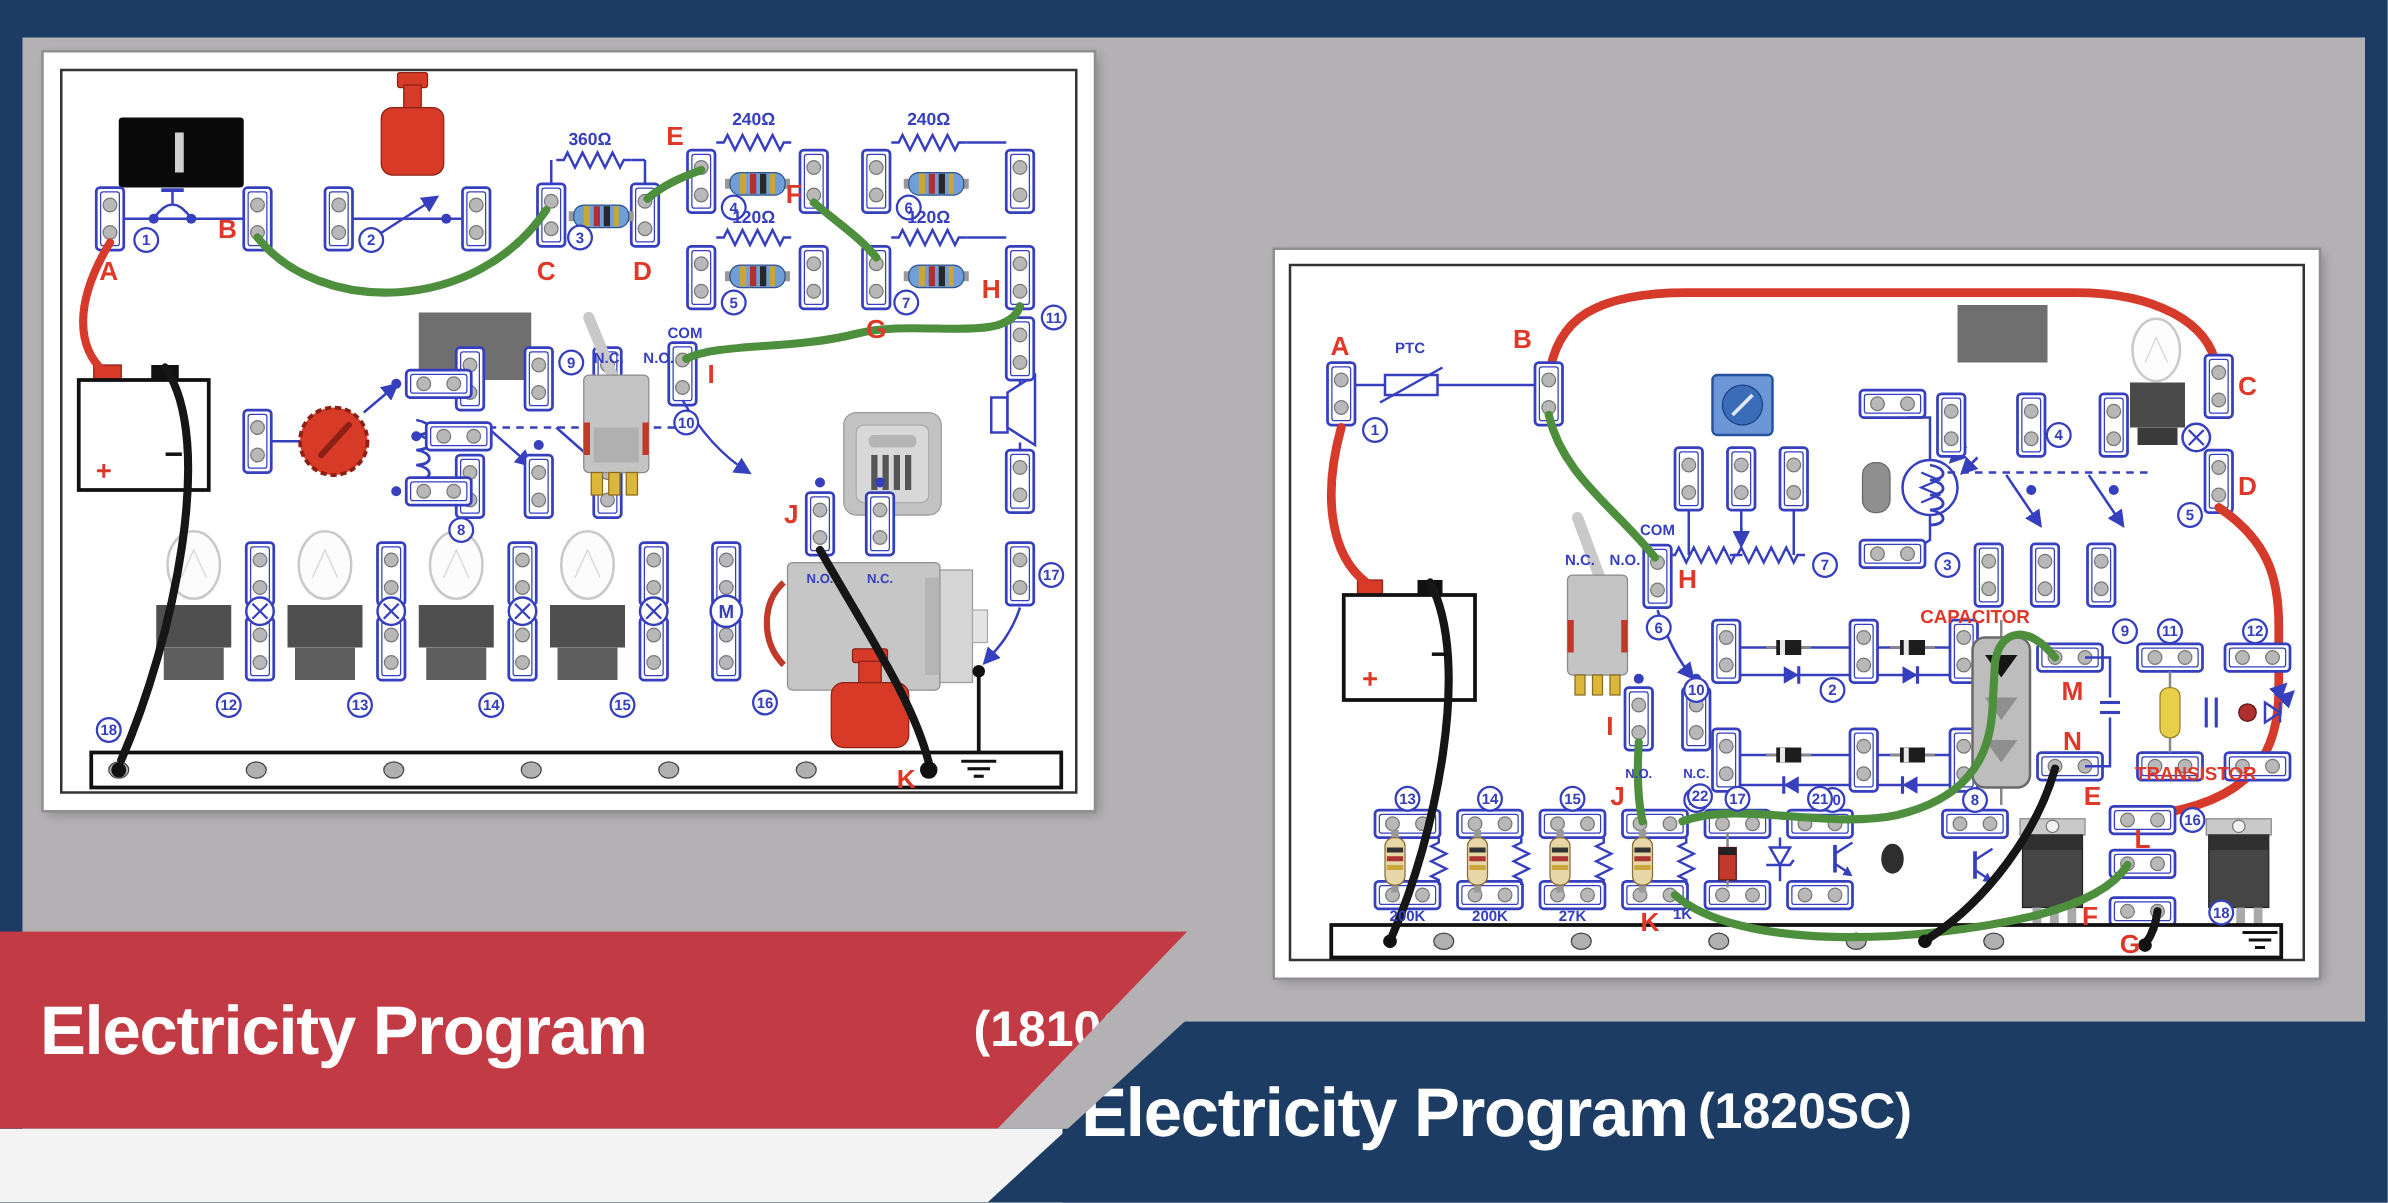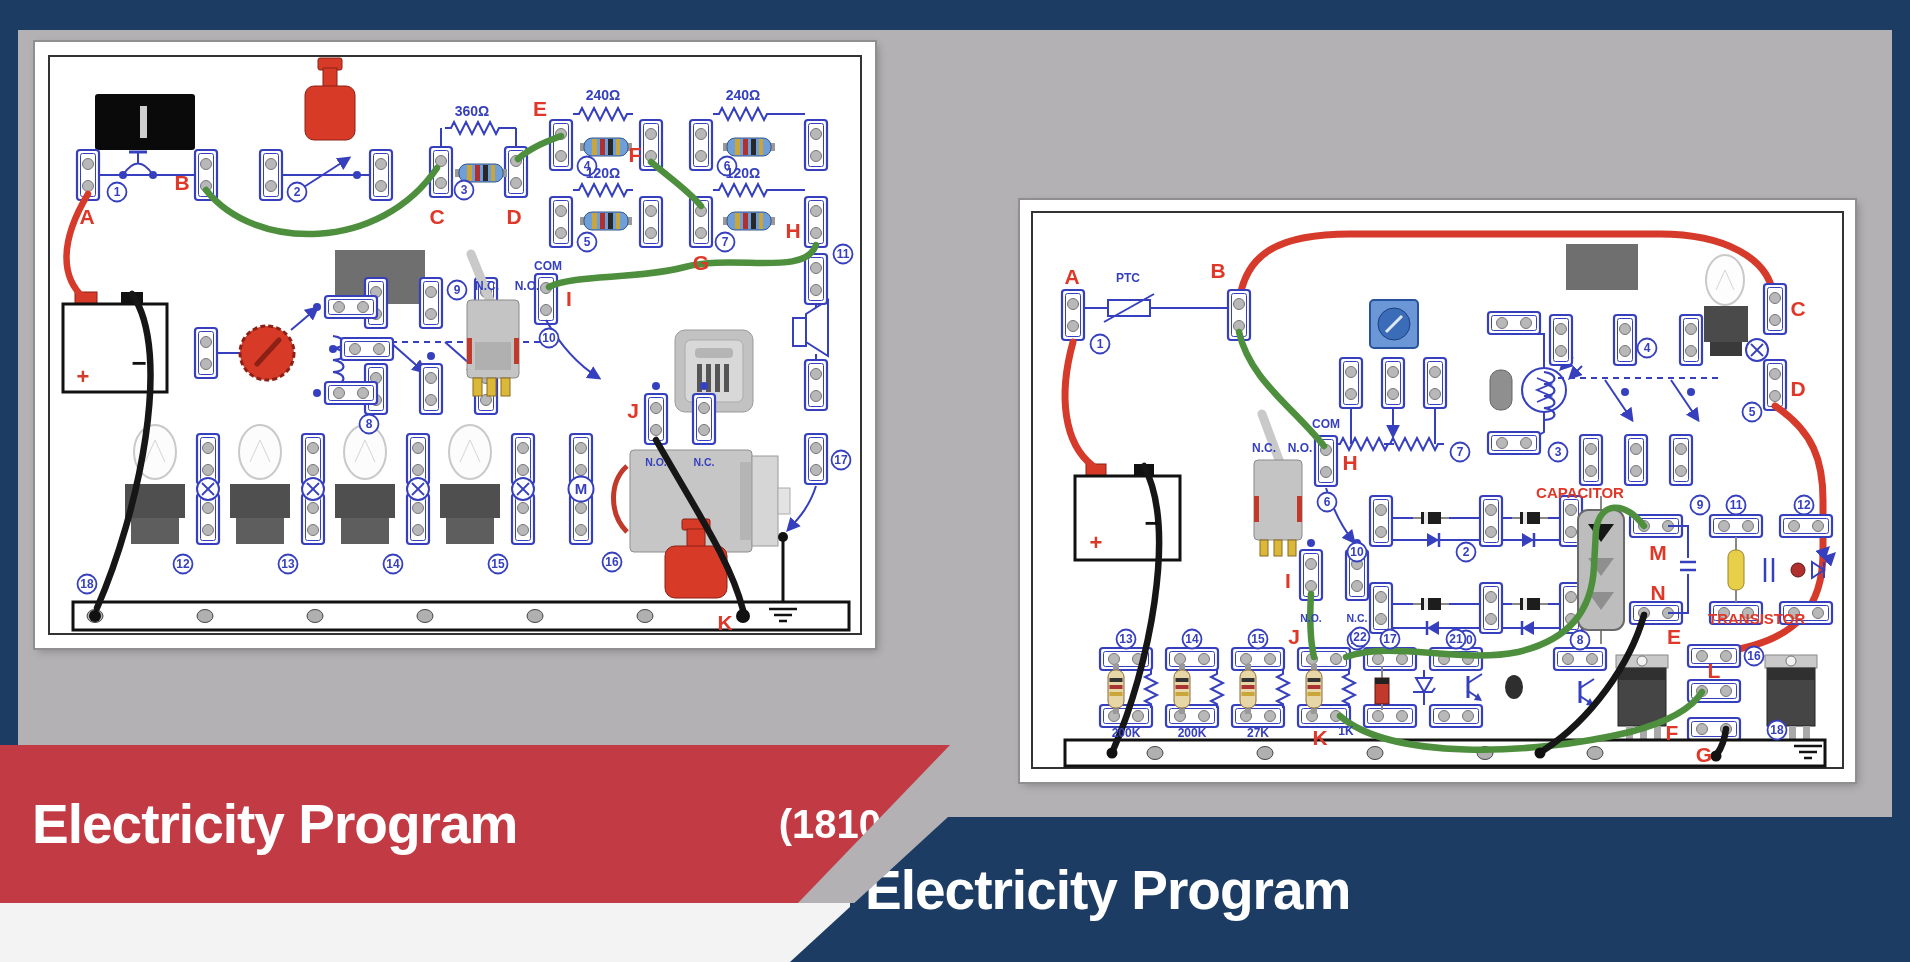--- a/index.html
+++ b/index.html
@@ -713,13 +713,14 @@
 </div>
 
 <div class="whitestrip"></div>
 
 <div class="banner" id="banner-red">
   <span class="t">Electricity Program</span>
   <span class="c">(1810SC)</span>
 </div>
 <div class="banner" id="banner-blue">
   <span class="t">Electricity Program</span>
+  <span class="c">(1820SC)</span>
 </div>
 
 </body></html>

